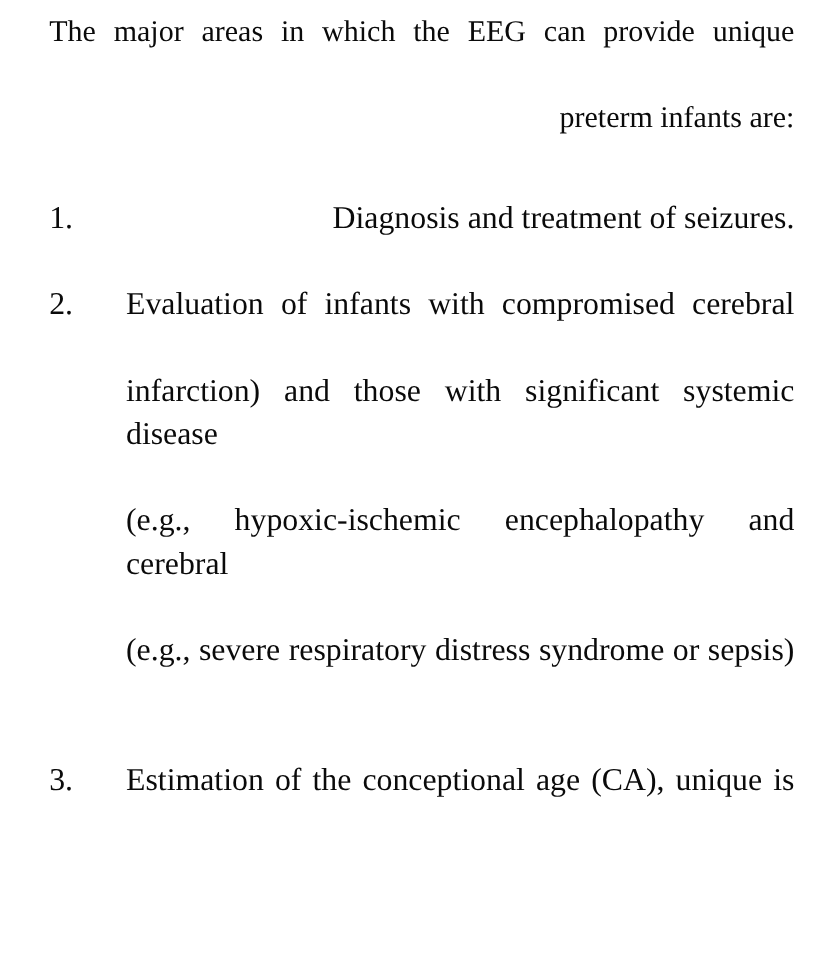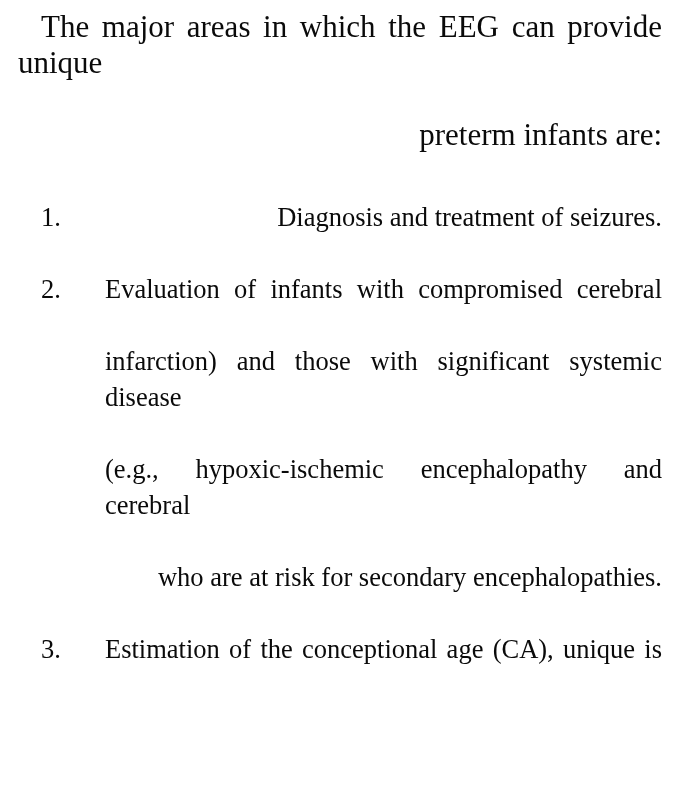--- a/index.html
+++ b/index.html
@@ -22,21 +22,21 @@
     box-sizing: border-box;
   }
   .doc-body {
     position: absolute;
     left: 18px;
     top: 0px;
     width: 644px;
   }
   
   .intro {
-    font-size: 31px;
+    font-size: 25px;
     line-height: 36px;
     text-align: justify;
     text-justify: inter-word;
     text-indent: 23px;
     margin: 0;
     padding-top: 9px;
     width: 644px;
     hyphens: none;
   }
   
@@ -118,21 +118,21 @@
           <span class="ln last">Diagnosis and treatment of seizures.</span>
         </span>
       </li>
 
       <li>
         <span class="item-number">2.</span>
         <span class="item-text">
           <span class="ln">Evaluation of infants with compromised cerebral</span>
           <span class="ln">infarction) and those with significant systemic disease</span>
           <span class="ln">(e.g., hypoxic-ischemic encephalopathy and cerebral</span>
-          <span class="ln last">who are at risk for secondary encephalopathies.</span>
+          <span class="ln">(e.g., severe respiratory distress syndrome or sepsis)</span>
         </span>
       </li>
 
       <li>
         <span class="item-number">3.</span>
         <span class="item-text">
           <span class="ln">Estimation of the conceptional age (CA), unique is</span>
 
         </span>
       </li>

